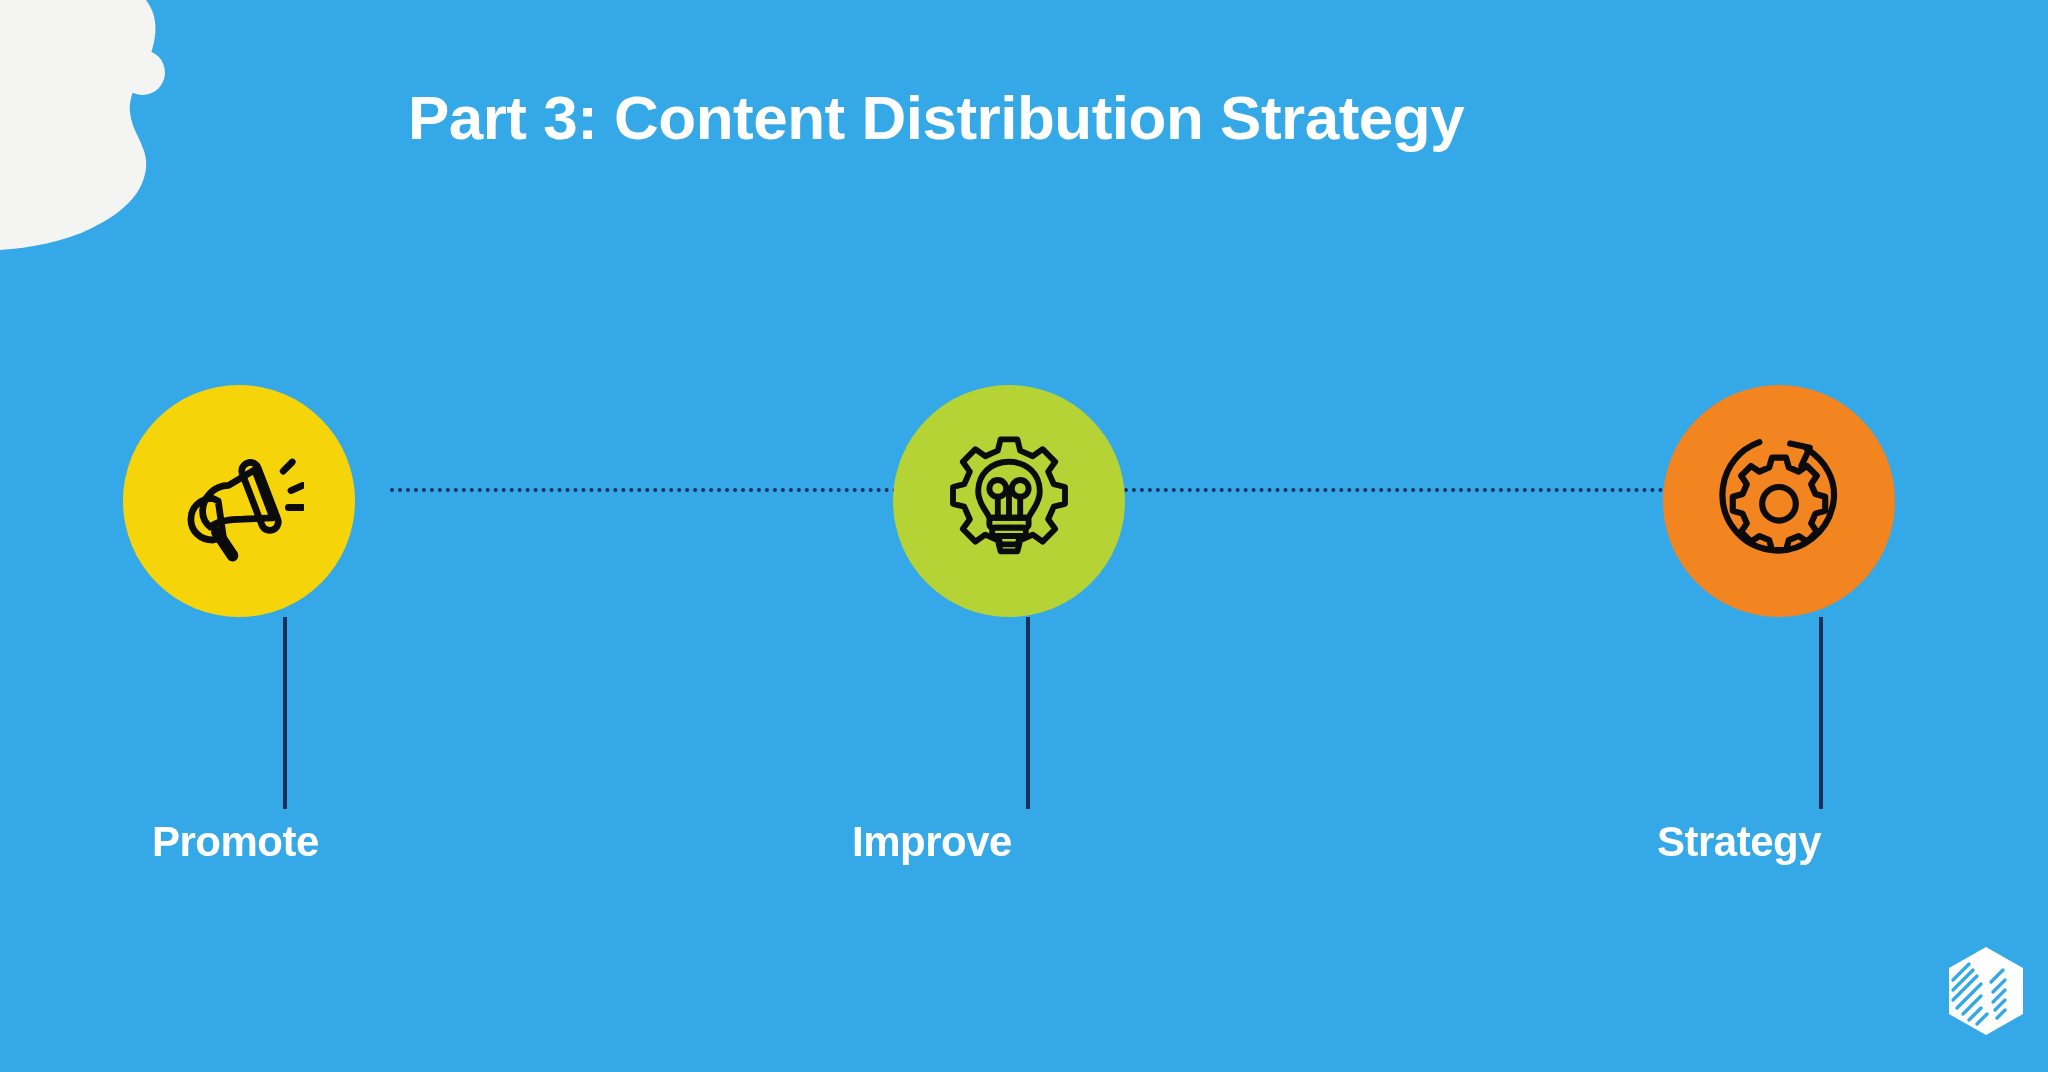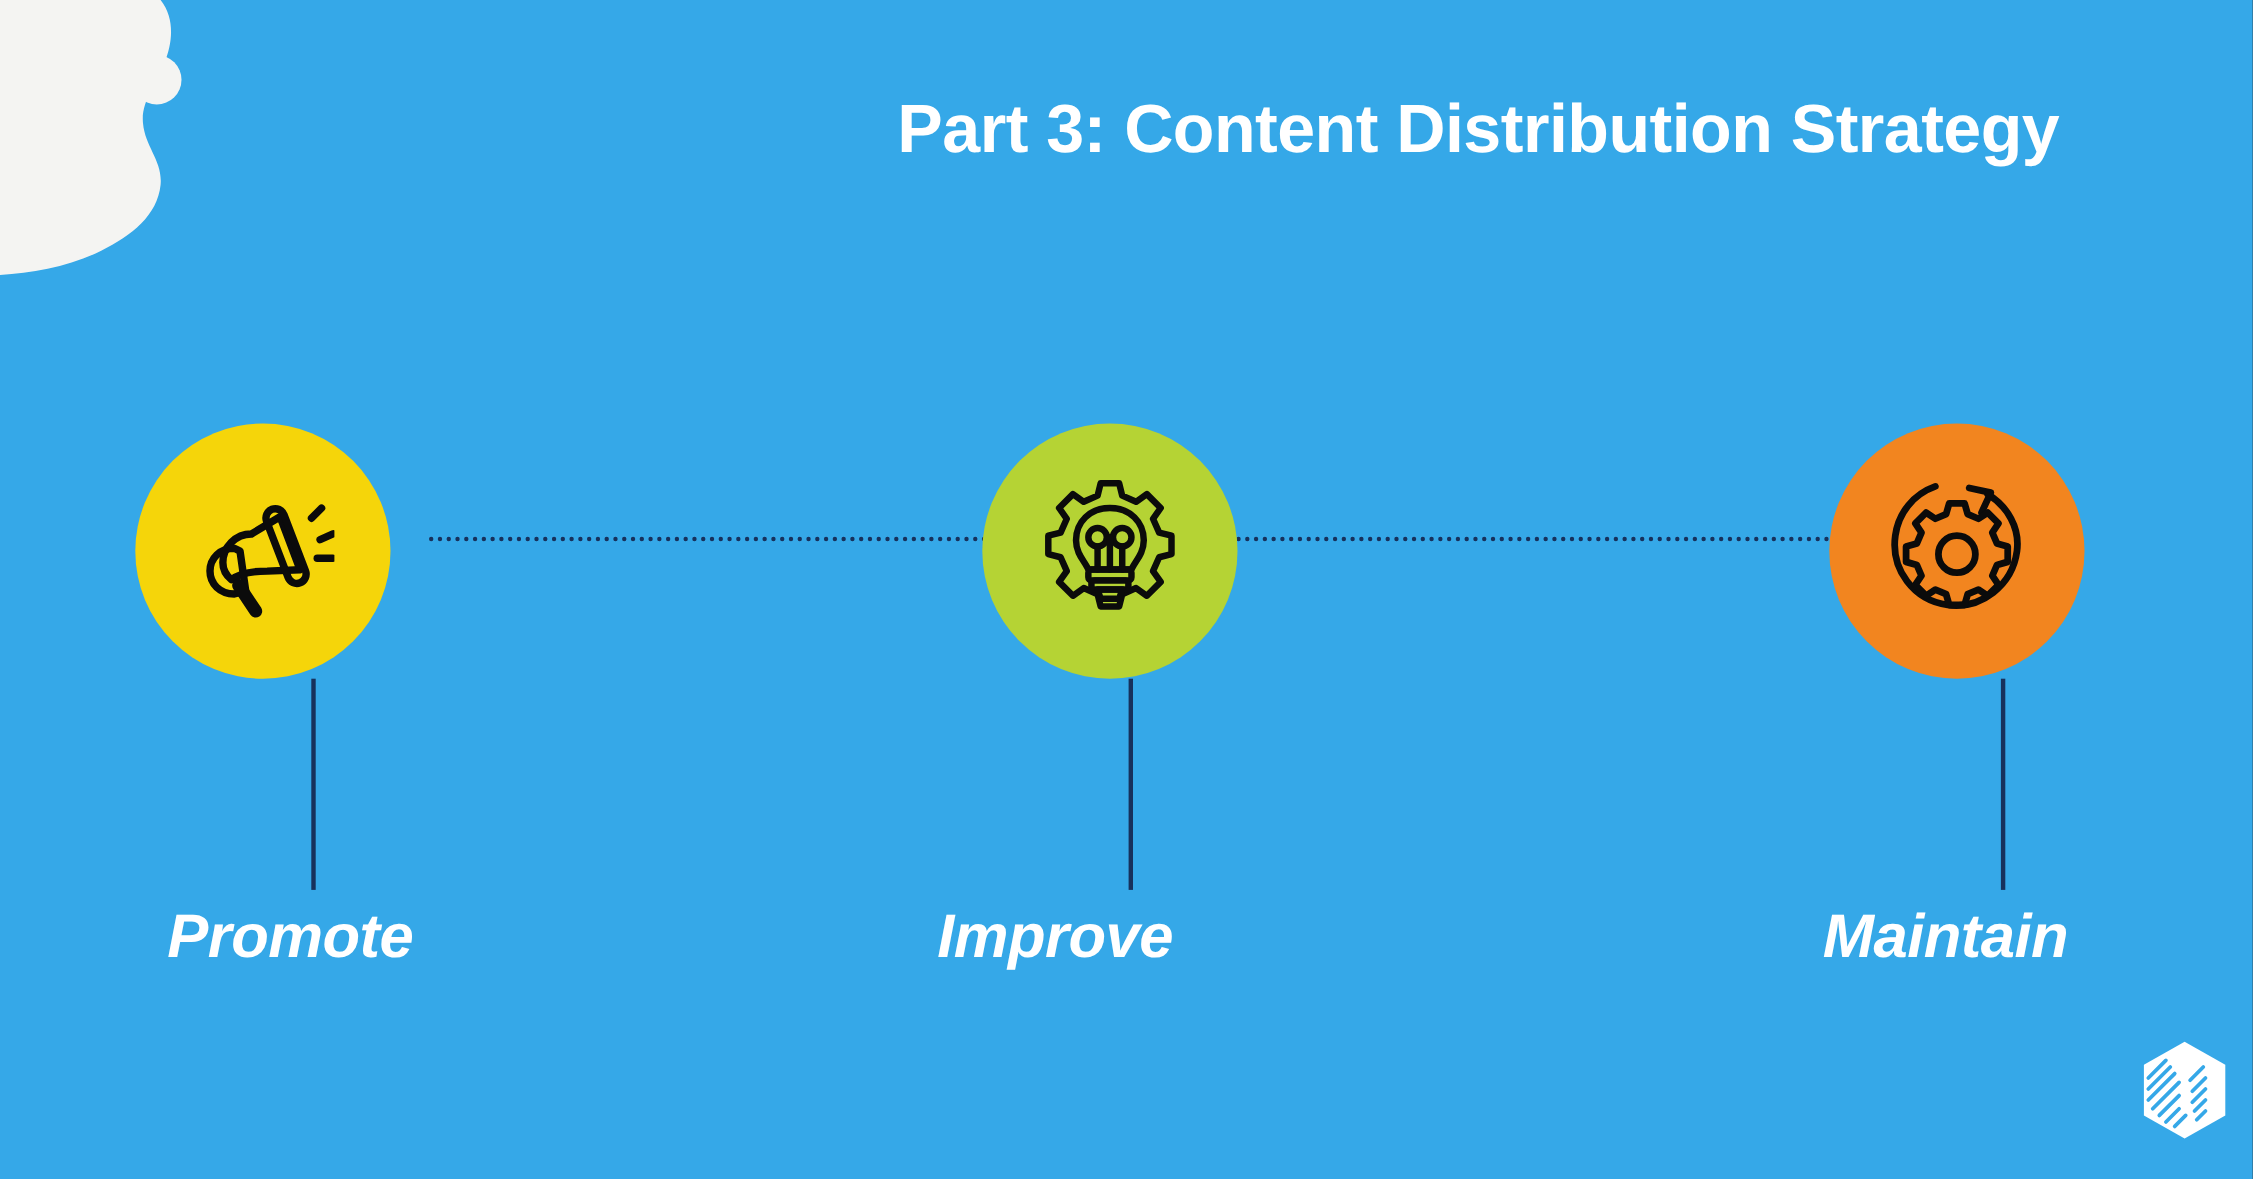--- a/index.html
+++ b/index.html
@@ -34,21 +34,21 @@
     border-radius: 50%;
     background: #F4F4F2;
   }
 
   
   .title {
     position: absolute;
     left: 0;
     top: 84px;
     width: 1872px;
-    text-align: right;
+    text-align: center;
     color: #FFFFFF;
     font-size: 62px;
     font-weight: 700;
     letter-spacing: -0.5px;
     line-height: 1.1;
     white-space: nowrap;
   }
 
   
   .dotted-rail {
@@ -91,25 +91,24 @@
     height: 192px;
   }
   .stem.s1 { left: 283px; }
   .stem.s2 { left: 1026px; }
   .stem.s3 { left: 1819px; }
 
   .node-label {
     position: absolute;
     top: 818px;
     color: #FFFFFF;
-    font-size: 56px;
+    font-size: 42px;
     font-weight: 700;
     letter-spacing: -0.5px;
     white-space: nowrap;
-    font-style: italic;
   }
   .node-label.l1 { left: 152px; }
   .node-label.l2 { left: 852px; }
   .node-label.l3 { left: 1657px; }
 
   
   .logo {
     position: absolute;
     left: 1947px;
     top: 946px;
@@ -195,21 +194,21 @@
         <path d="M45 27 L55 27 L57 34 L64 37 L70 33 L77 40 L73 46 L76 53
                  L83 55 L83 65 L76 67 L73 74 L77 80 L70 87 L64 83 L57 86
                  L55 93 L45 93 L43 86 L36 83 L30 87 L23 80 L27 74 L24 67
                  L17 65 L17 55 L24 53 L27 46 L23 40 L30 33 L36 37 L43 34 Z" transform="translate(0,-8) scale(1)"></path>
 
         <circle cx="50" cy="52" r="12"></circle>
       </svg>
     </div>
   </div>
   <div class="stem s3"></div>
-  <div class="node-label l3">Maintain</div>
+  <div class="node-label l3">Strategy</div>
 
   <div class="logo">
     <svg width="78" height="90" viewBox="0 0 78 90" aria-hidden="true">
       <defs>
         <clipPath id="hexclip">
           <path d="M39 1 L76 22 L76 68 L39 89 L2 68 L2 22 Z"></path>
         </clipPath>
       </defs>
       <path d="M39 1 L76 22 L76 68 L39 89 L2 68 L2 22 Z" fill="#FFFFFF"></path>
       <g clip-path="url(#hexclip)" stroke="#35A8E8" stroke-width="3.4" stroke-linecap="round">

